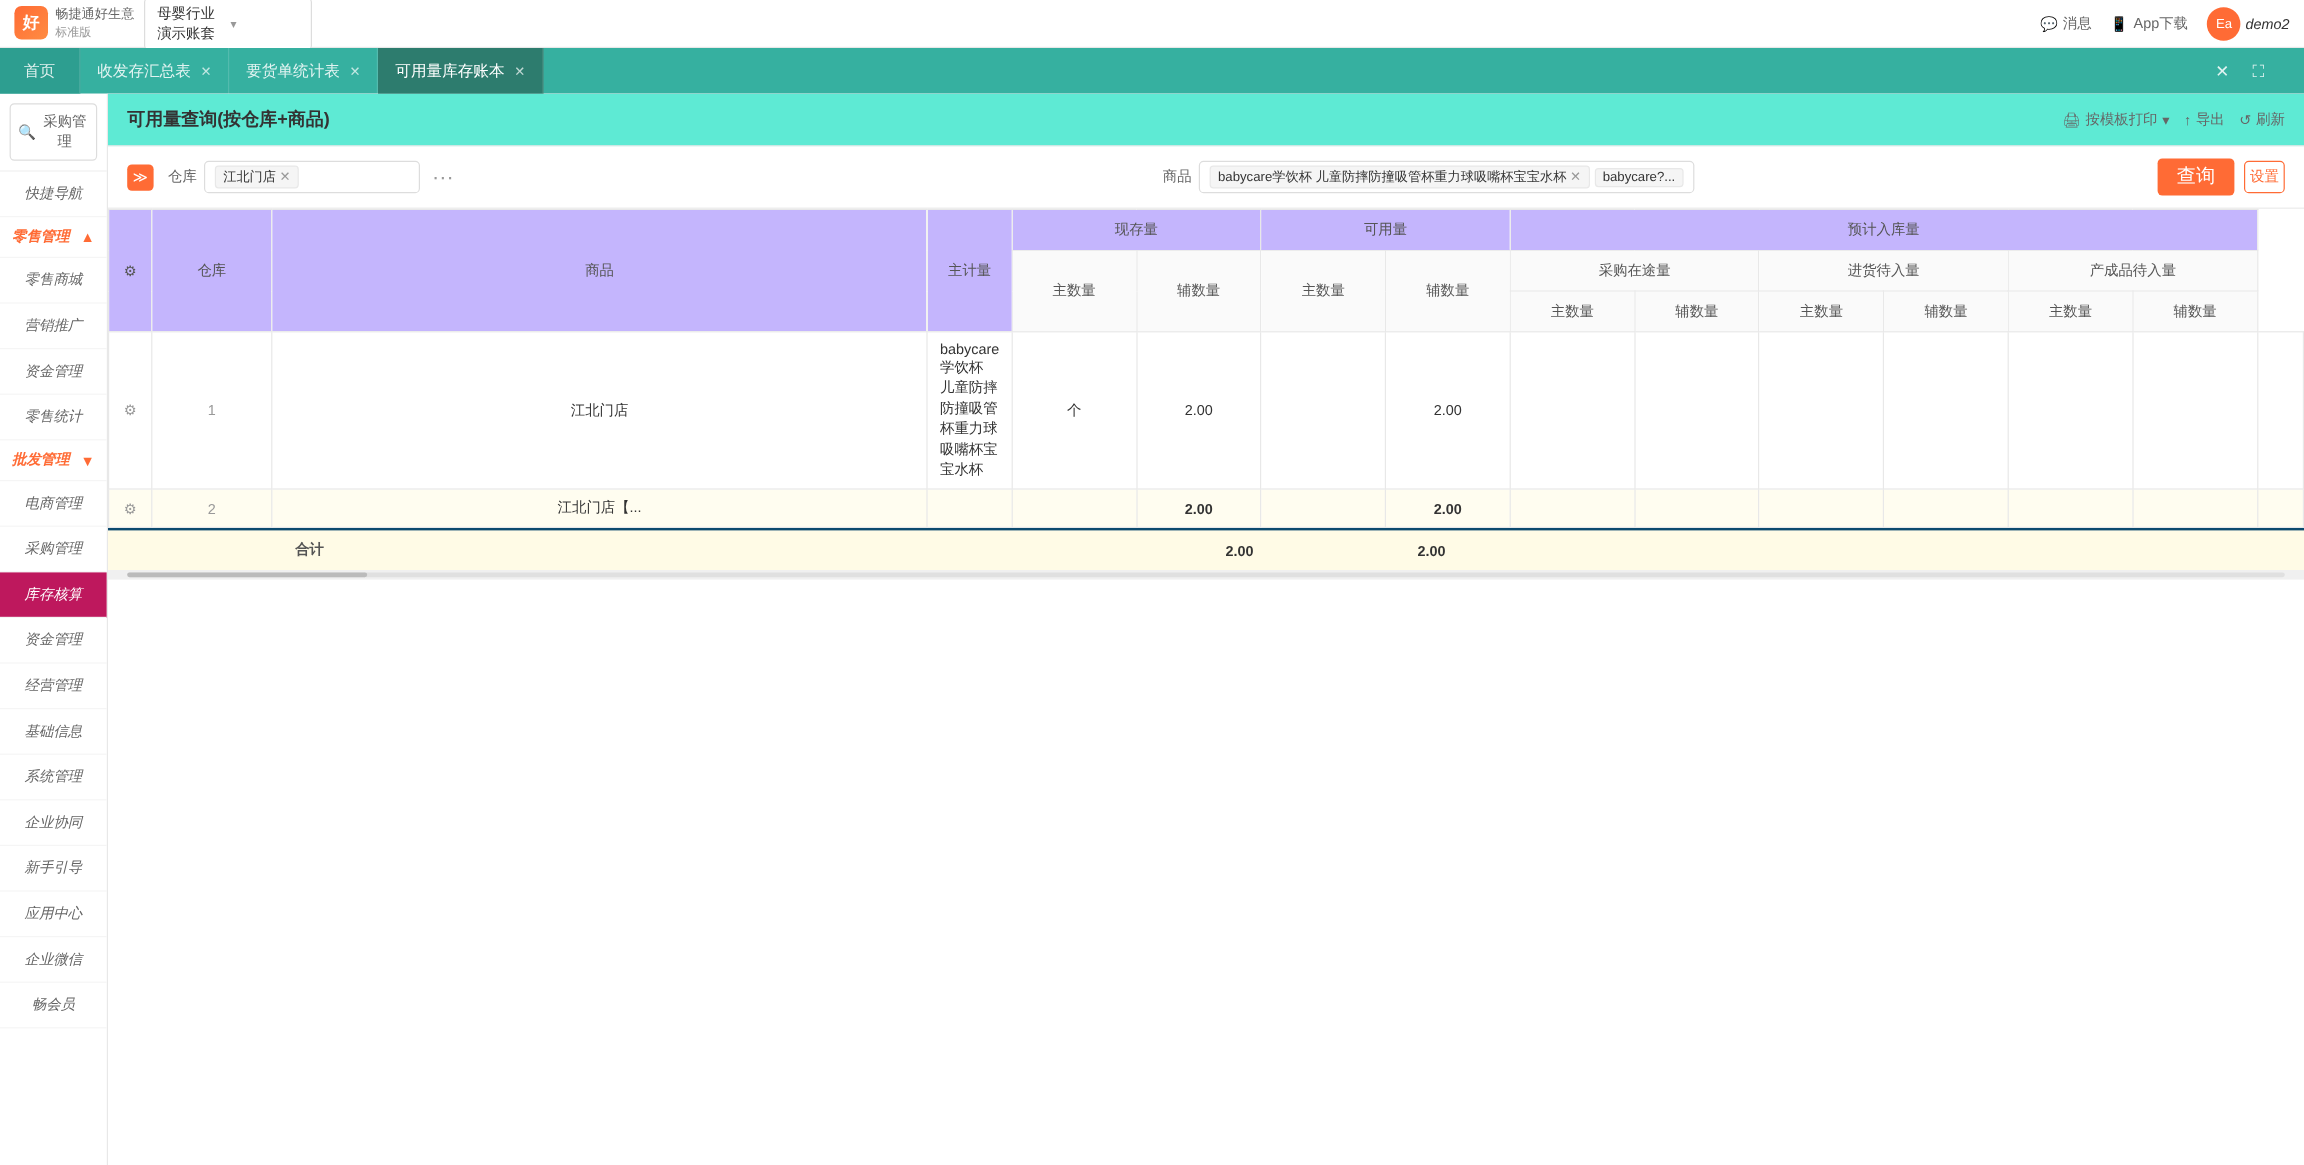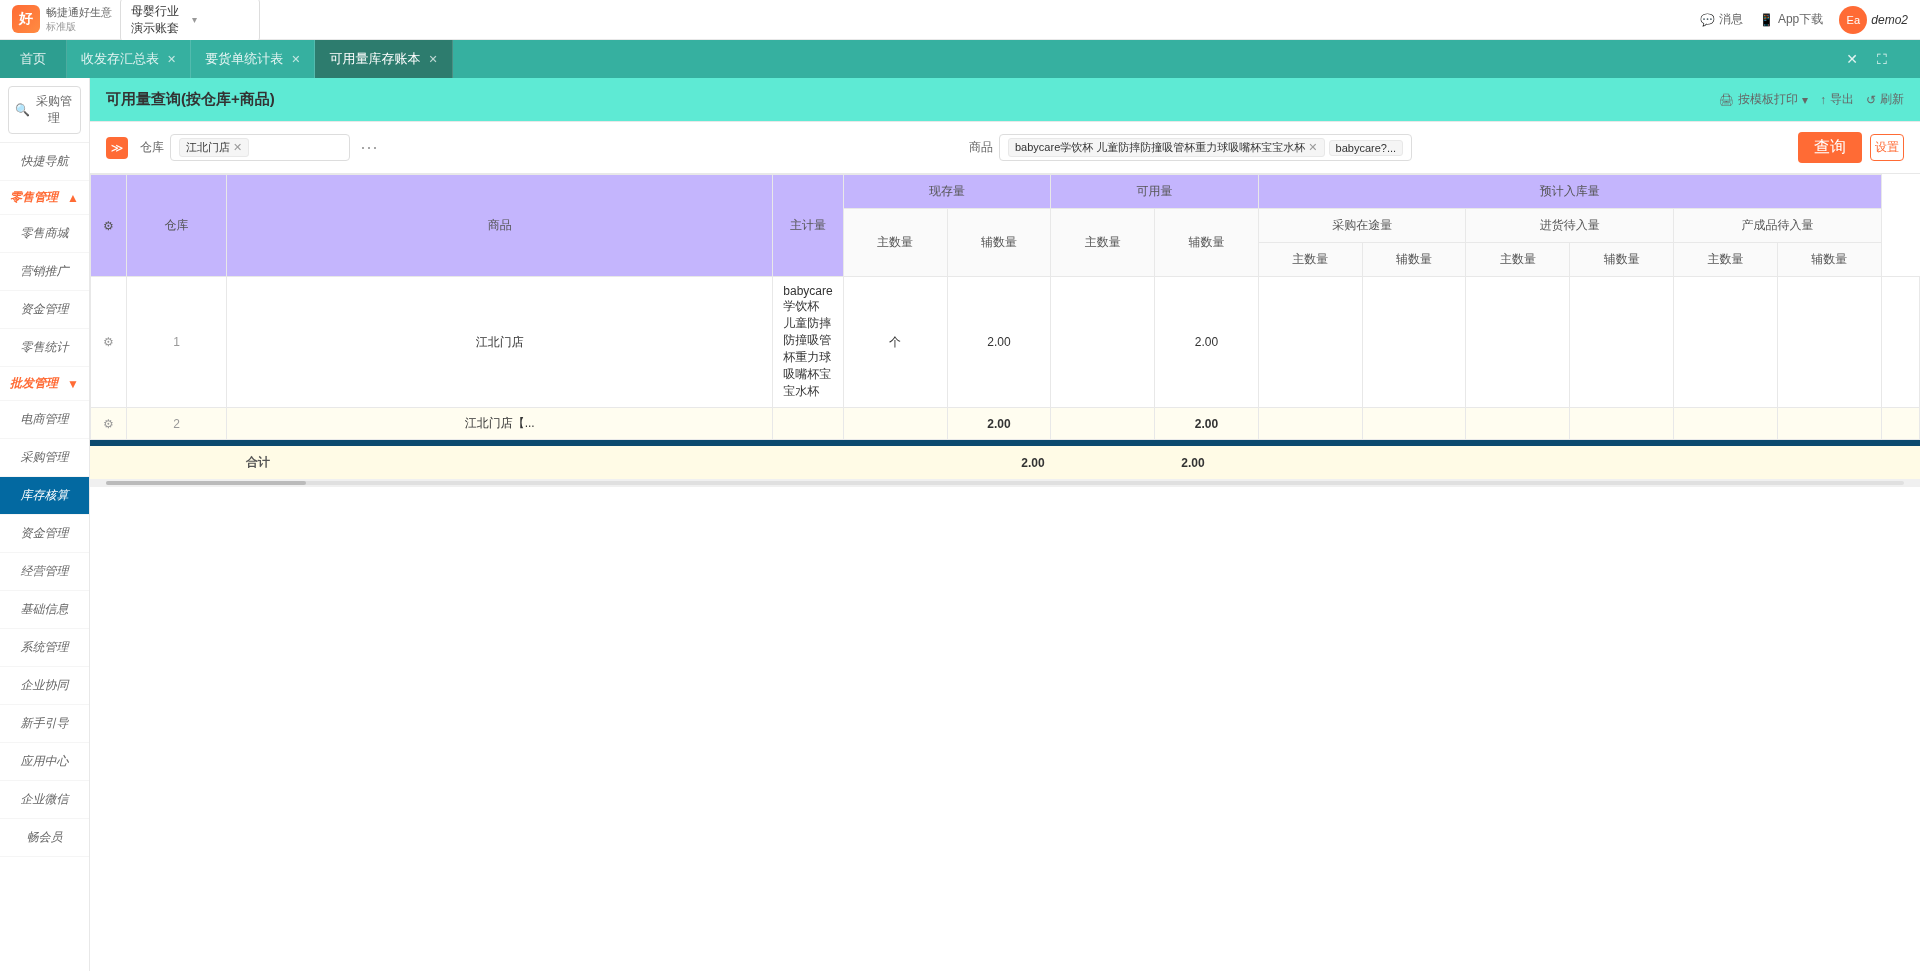--- a/index.html
+++ b/index.html
@@ -67,21 +67,21 @@
       background: #fff;
       border-right: 1px solid #e8e8e8;
       display: flex;
       flex-direction: column;
       flex-shrink: 0;
       overflow-y: auto;
     }
     .sidebar-search { padding: 8px; border-bottom: 1px solid #f0f0f0; }
     .sidebar-search-btn { width: 100%; padding: 6px; background: #fff; border: 1px solid #ddd; border-radius: 4px; cursor: pointer; display: flex; align-items: center; justify-content: center; gap: 4px; font-size: 12px; color: #666; }
     .sidebar-nav-item { padding: 10px 8px; text-align: center; cursor: pointer; font-size: 12px; color: #666; border-bottom: 1px solid #f5f5f5; display: flex; flex-direction: column; align-items: center; gap: 2px; font-style: italic; }
-    .sidebar-nav-item.active { background: #0369a1; color: white; }
+    .sidebar-nav-item.active { background: #be185d; color: white; }
     .sidebar-item-label { font-size: 12px; }
     .sidebar-nav-item.group-header { color: #ff6b35; font-weight: bold; justify-content: space-between; flex-direction: row; padding: 8px 10px; }
 
     
     .content-area { flex: 1; overflow: hidden; display: flex; flex-direction: column; background: #f5f5f5; }
 
     
     .page-header {
       background: #5eead4;
       padding: 12px 16px;
@@ -394,21 +394,21 @@
             <td></td>
             <td></td>
             <td></td>
             <td></td>
             <td></td>
             <td></td>
           </tr>
         </tbody>
       </table>
 
-      <div class="table-footer" style="border-top:6px solid #0c4a6e;">
+      <div class="table-footer" style="border-top:2px solid #0c4a6e;">
         <span style="width:36px;display:inline-block;"></span>
         <span style="width:100px;display:inline-block;"></span>
         <span class="footer-label" style="width:80px;display:inline-block;">合计</span>
         <span style="flex:1;"></span>
         <span style="min-width:80px;text-align:center;font-weight:600;display:inline-block;">2.00</span>
         <span style="min-width:80px;display:inline-block;"></span>
         <span style="min-width:80px;text-align:center;font-weight:600;display:inline-block;">2.00</span>
         <span style="flex:1;"></span>
       </div>
 

